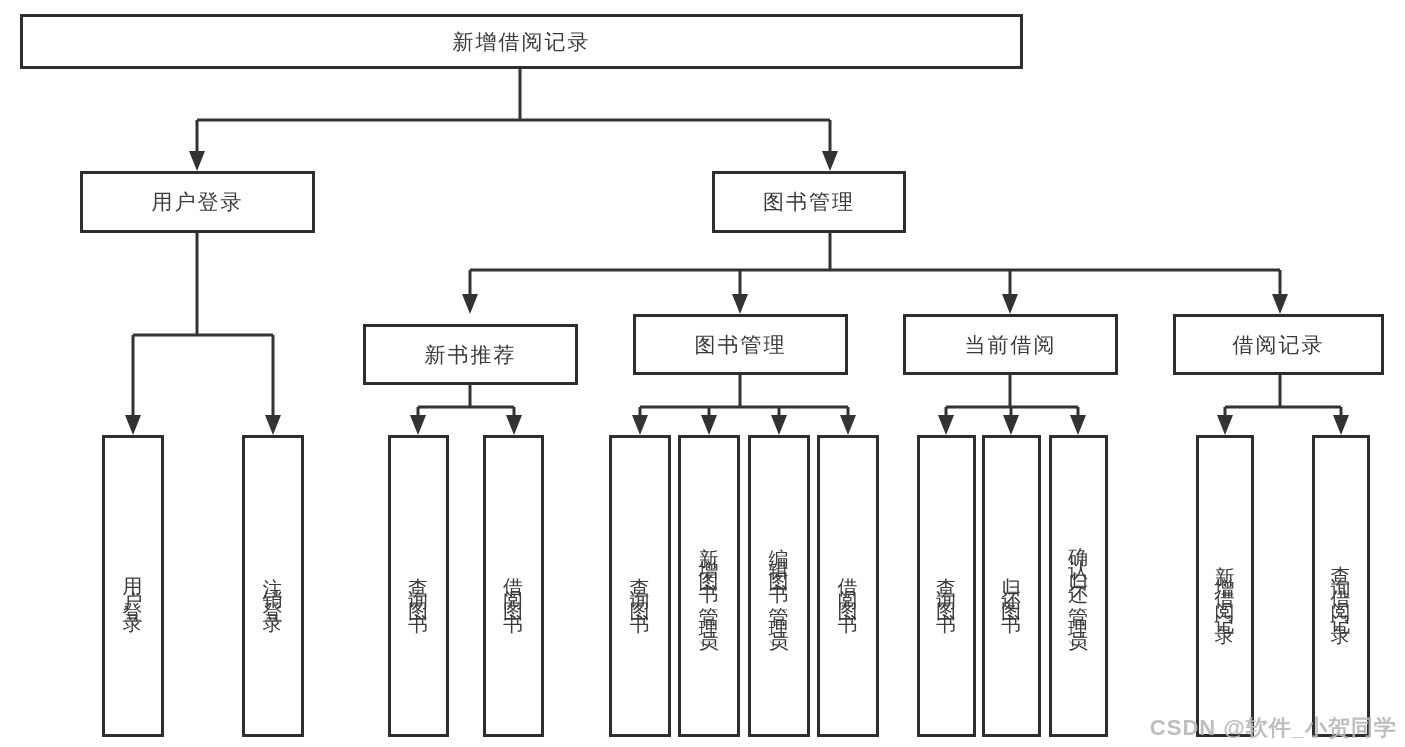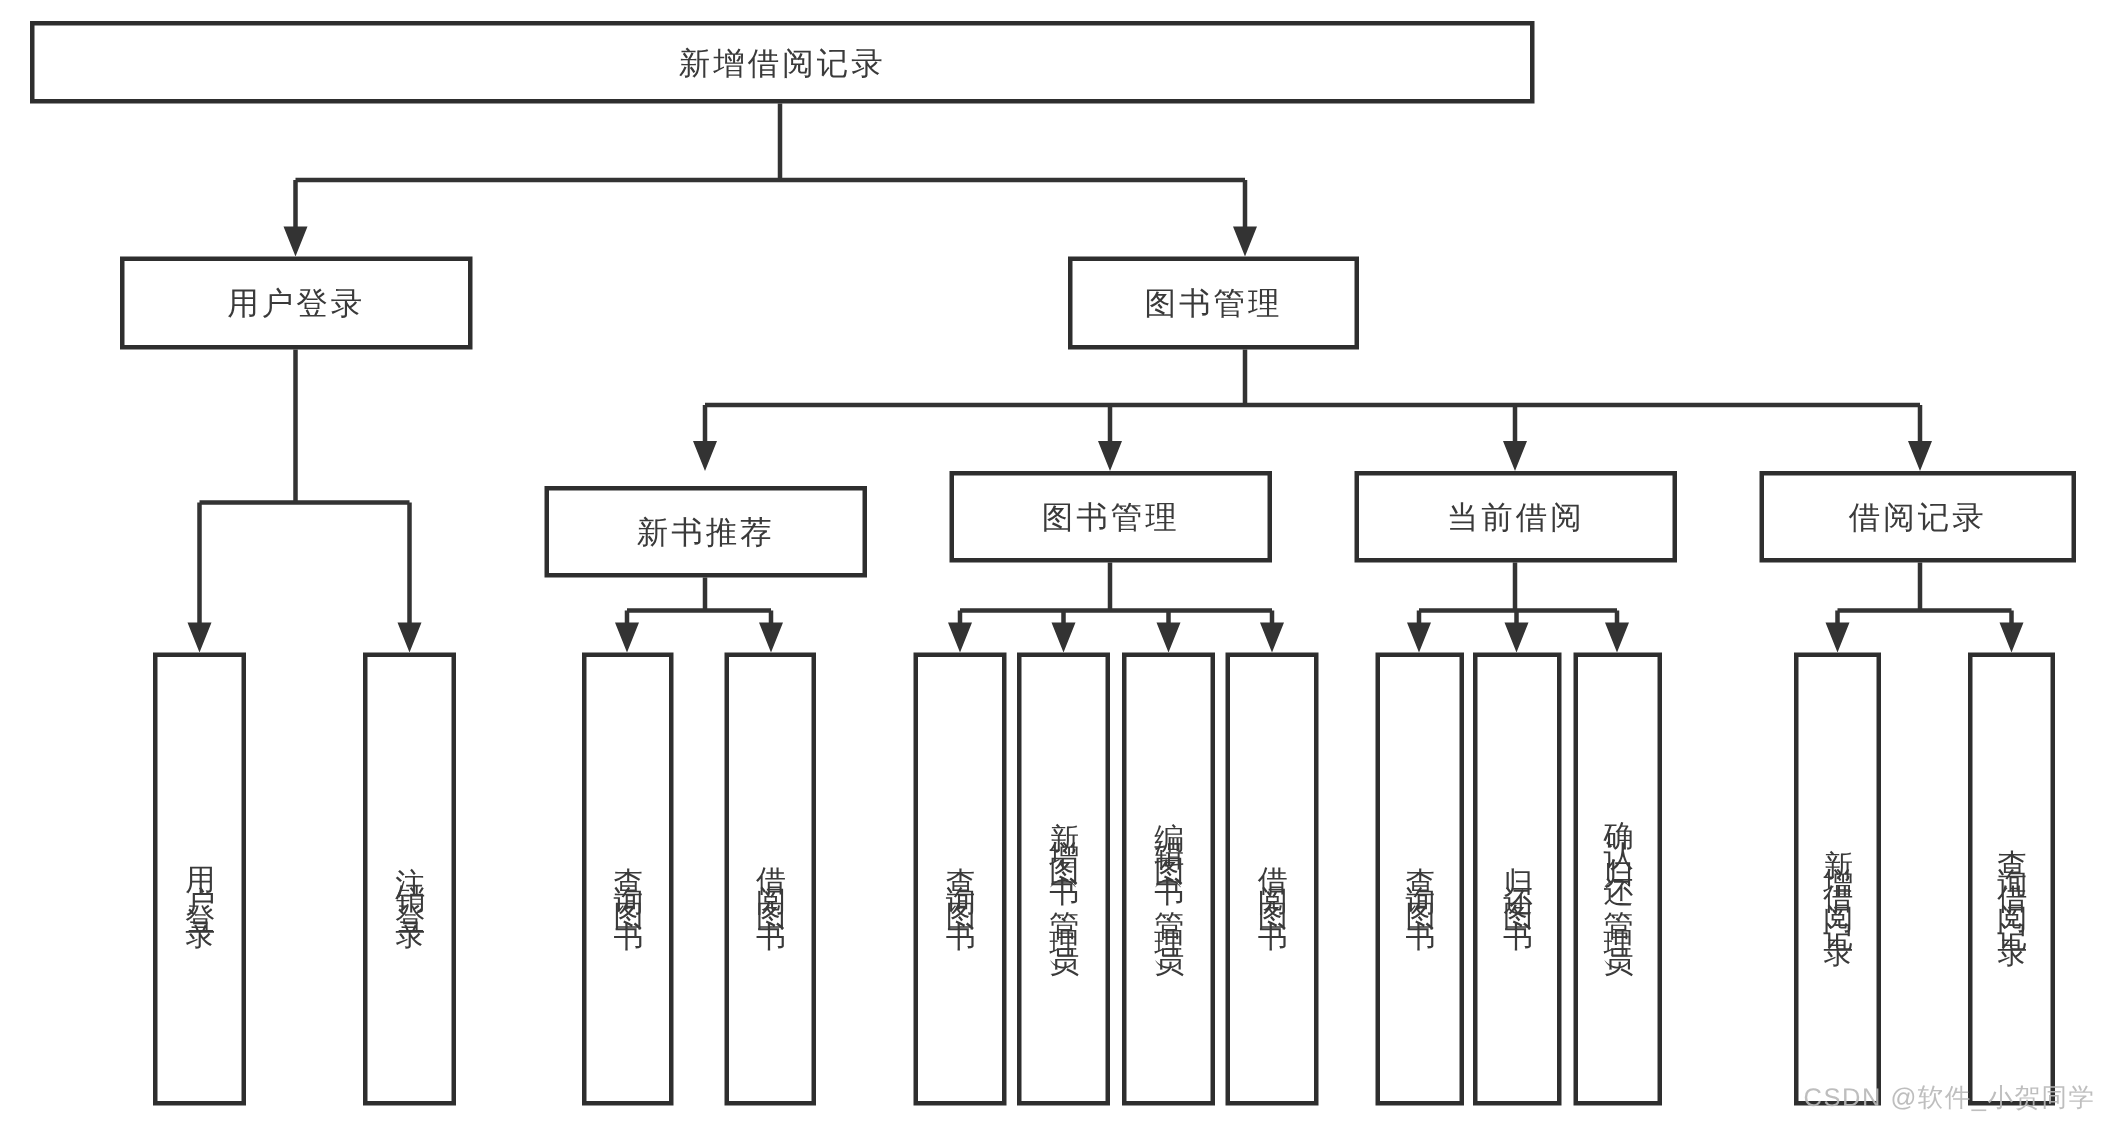--- a/index.html
+++ b/index.html
@@ -34,24 +34,25 @@
     text-orientation: mixed;
     font-size: 20px;
     line-height: 1;
     letter-spacing: 12px;
     white-space: nowrap;
   }
   .watermark {
     position: absolute;
     right: 8px;
     bottom: 4px;
-    font-size: 17px;
+    font-size: 22px;
     letter-spacing: 1px;
     color: rgba(185, 185, 185, 0.92);
     z-index: 6;
+    font-weight: bold;
   }
 </style>
 </head>
 <body>
 
 <div class="canvas">
 
   <svg class="connectors" viewBox="0 0 1405 747" xmlns="http://www.w3.org/2000/svg">
     <path stroke="#333333" stroke-width="3" fill="none" d="
       M520 68 V120  M197 120 H830

